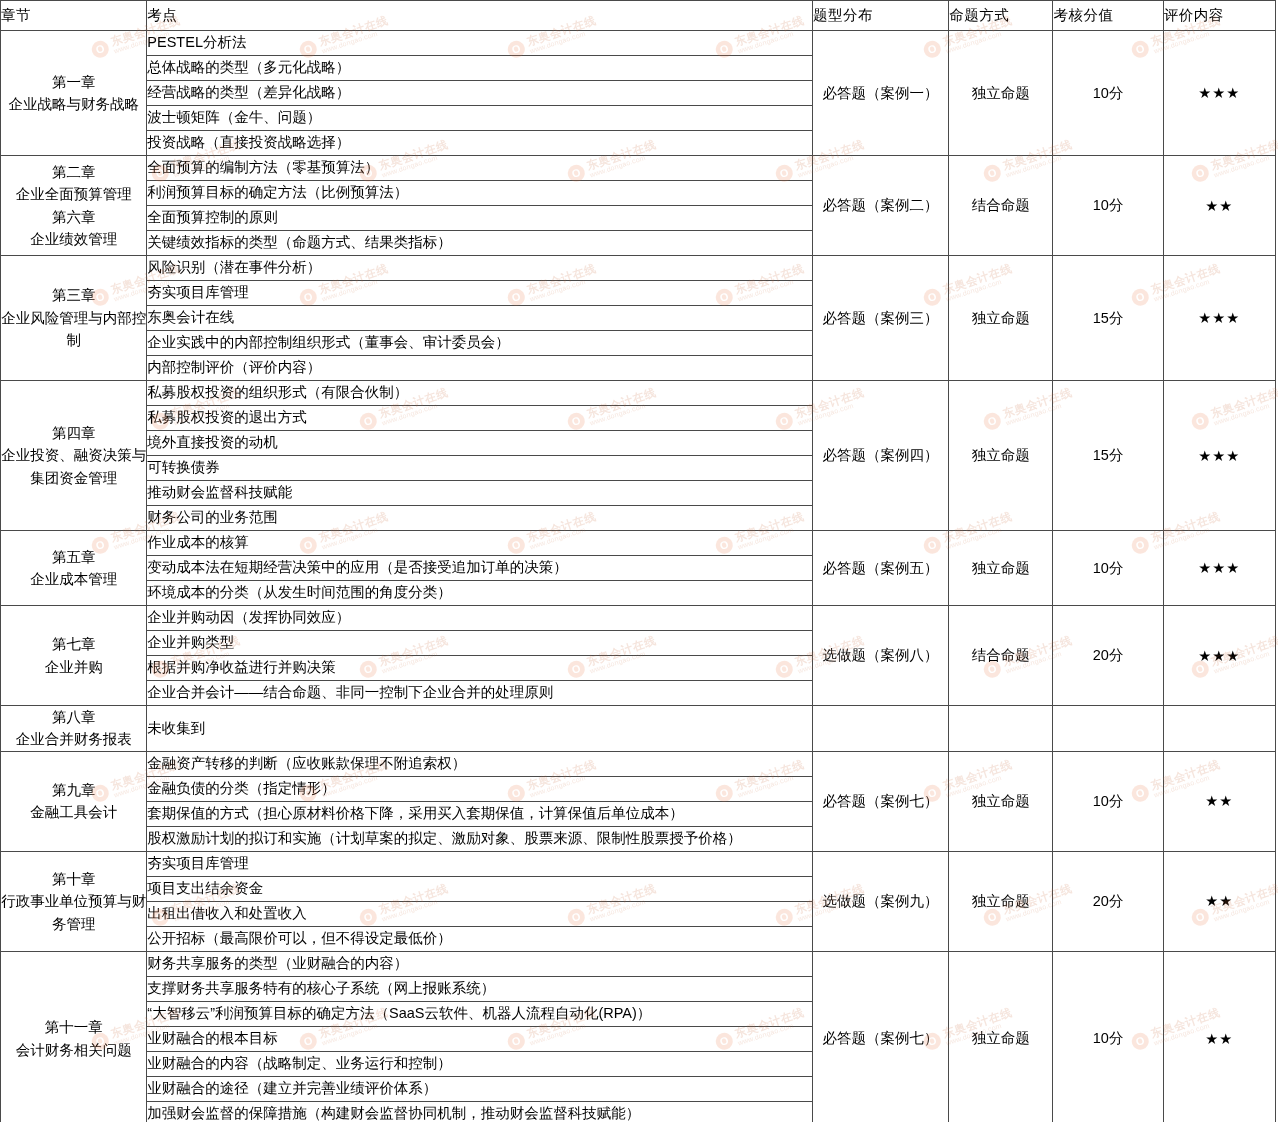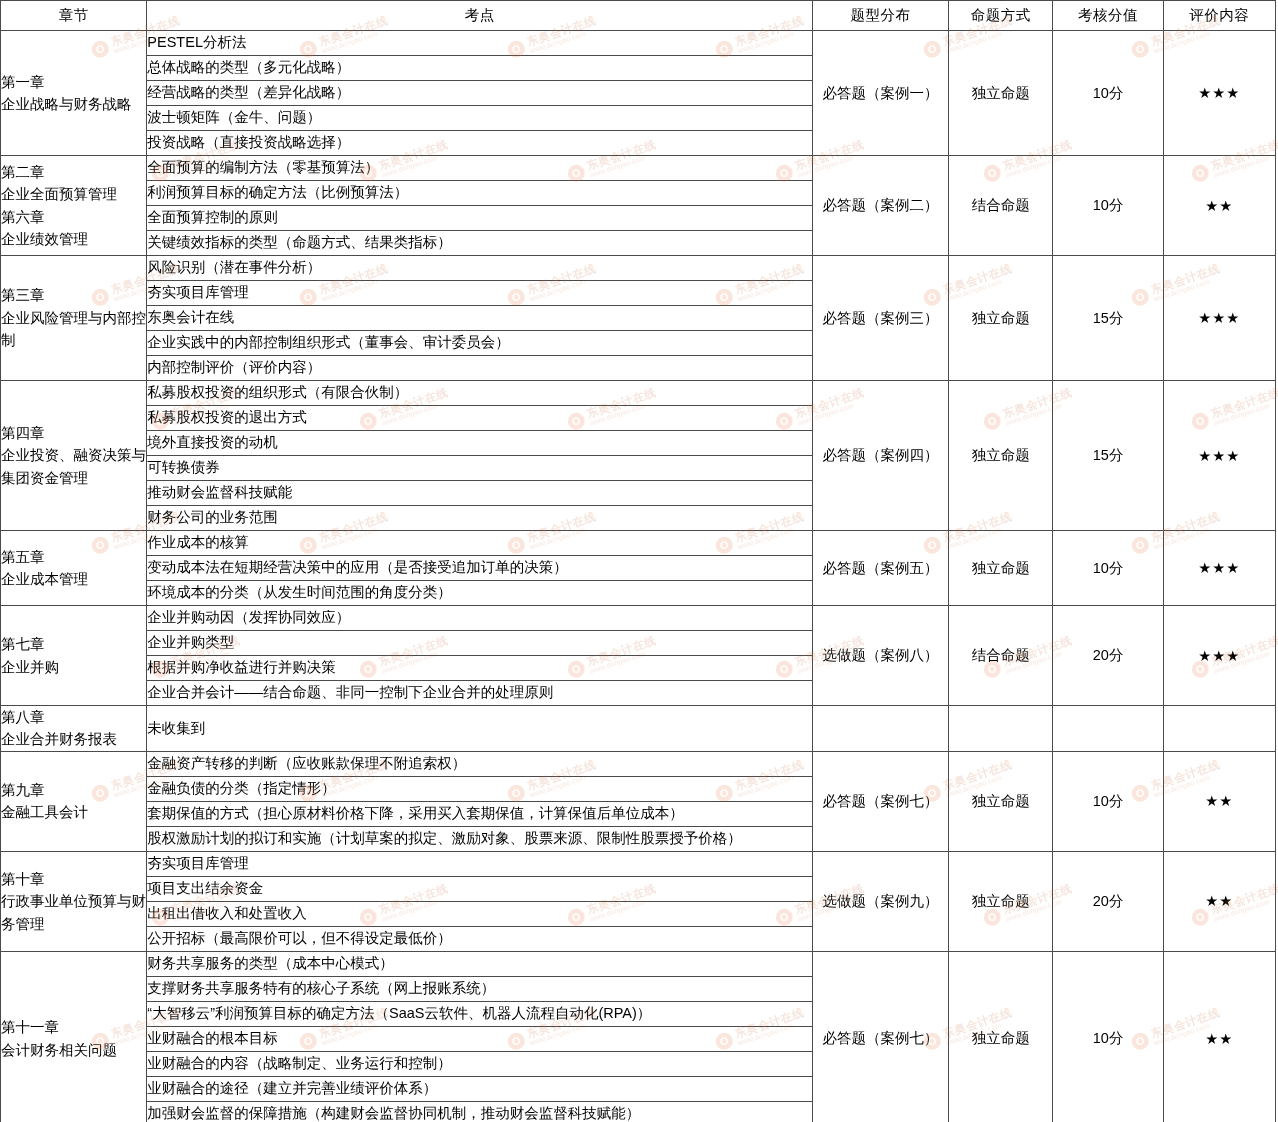--- a/index.html
+++ b/index.html
@@ -28,26 +28,27 @@
   table.exam-table td {
     border: 1px solid #4a4a4a;
     font-size: 14.5px;
     font-weight: normal;
     padding: 0;
     vertical-align: middle;
     background: transparent;
   }
   thead th {
     height: 29px;
-    text-align: center;
+    text-align: left;
     font-weight: bold;
     font-size: 15px;
     letter-spacing: 0.5px;
   }
   td.chapter {
+    text-align: center;
     font-weight: bold;
     line-height: 1.55;
     padding: 2px 4px;
   }
   td.point {
     text-align: left;
     padding: 3px 6px 3px 8px;
     height: 24px;
     line-height: 1.35;
     border-left: 1px solid #4a4a4a;
@@ -291,21 +292,21 @@
           <td class="point">项目支出结余资金</td>
         </tr>
         <tr>
           <td class="point">出租出借收入和处置收入</td>
         </tr>
         <tr>
           <td class="point last-in-group">公开招标（最高限价可以，但不得设定最低价）</td>
         </tr>
         <tr>
           <td class="chapter" rowspan="7">第十一章<br>会计财务相关问题</td>
-          <td class="point first-in-group">财务共享服务的类型（成本中心模式）</td>
+          <td class="point first-in-group">财务共享服务的类型（业财融合的内容）</td>
           <td class="mid" rowspan="7">必答题（案例七）</td>
           <td class="mid" rowspan="7">独立命题</td>
           <td class="mid" rowspan="7">10分</td>
           <td class="stars" rowspan="7">★★</td>
         </tr>
         <tr>
           <td class="point">支撑财务共享服务特有的核心子系统（网上报账系统）</td>
         </tr>
         <tr>
           <td class="point">“大智移云”利润预算目标的确定方法（SaaS云软件、机器人流程自动化(RPA)）</td>

